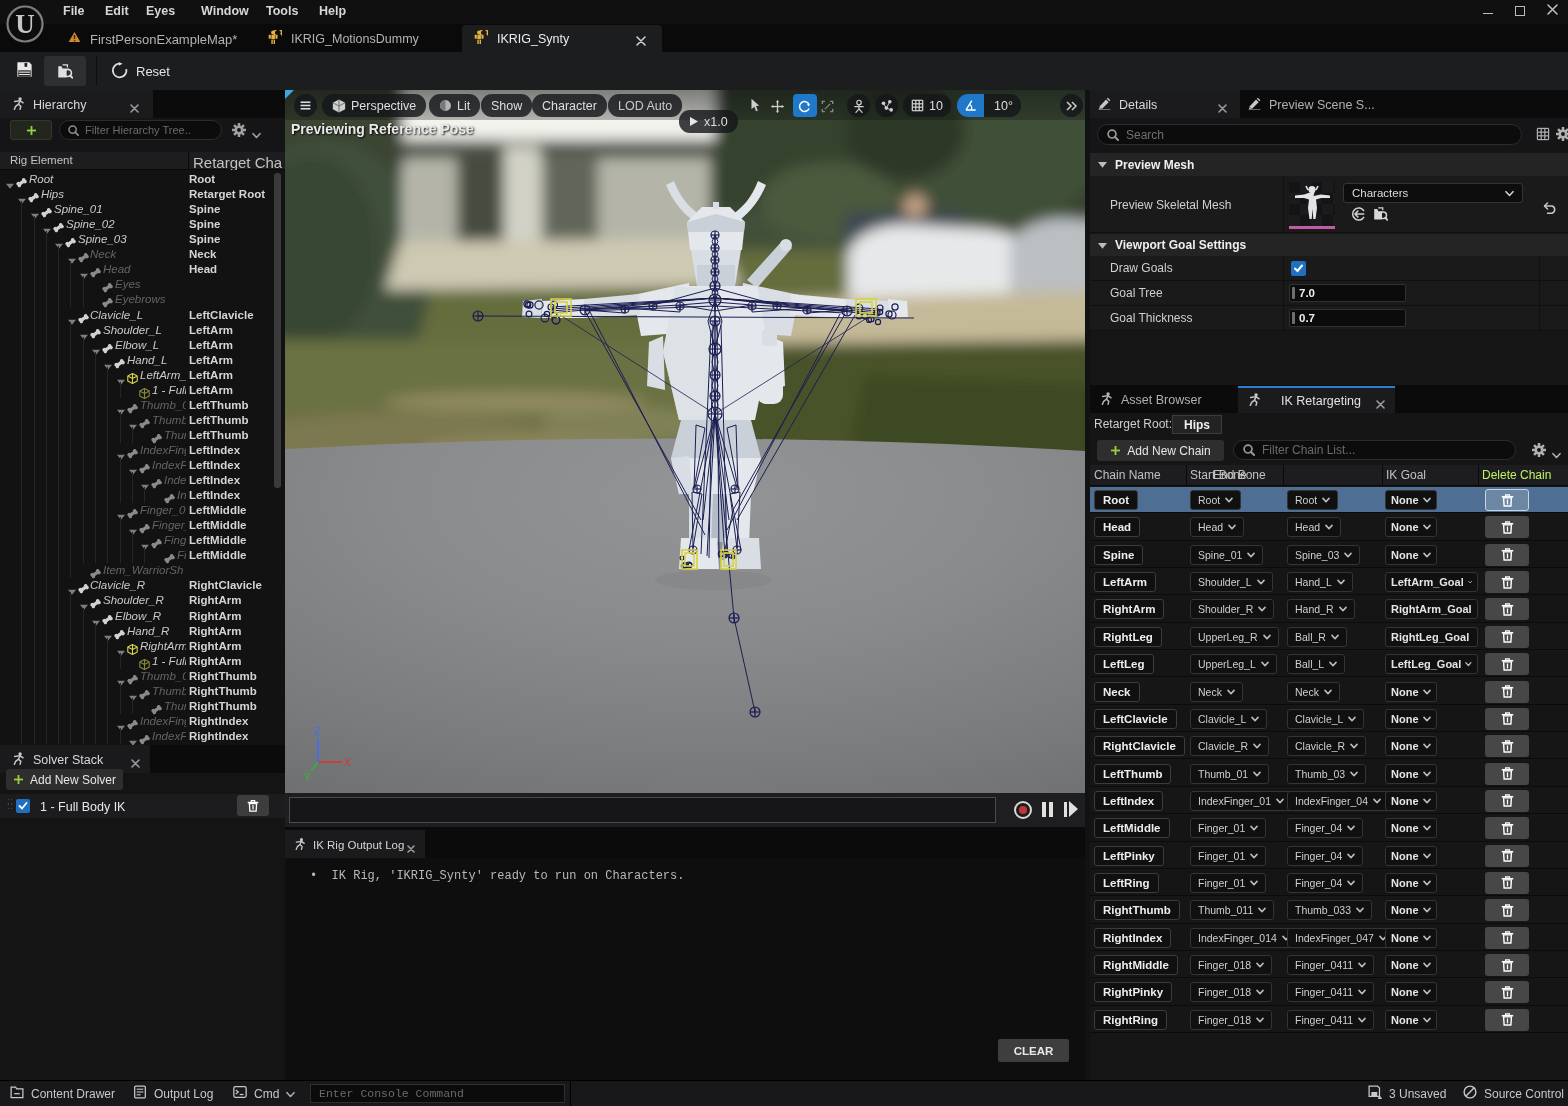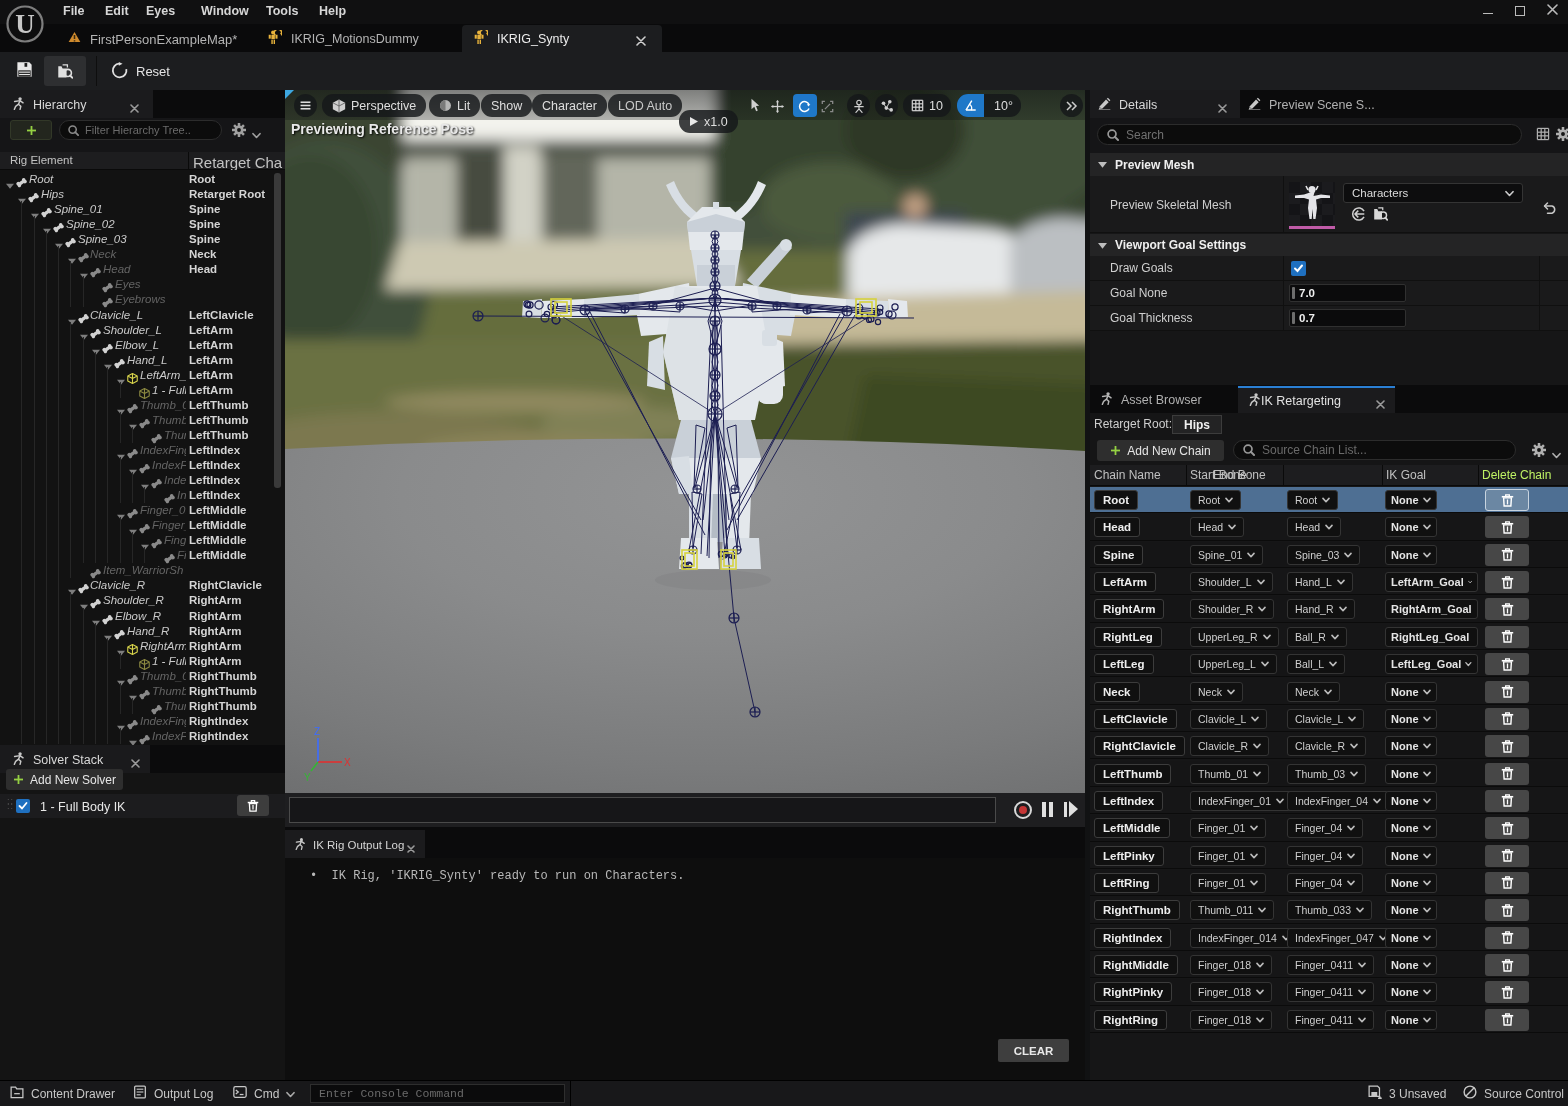--- a/index.html
+++ b/index.html
@@ -1407,21 +1407,21 @@
 <div class="abs" style="left:1090px;top:256px;width:478px;height:25px;background:#1a1a1b;border-bottom:1px solid #101010"></div>
 <div class="abs" style="left:1110px;top:261px;color:#cfcfcf;font-size:12px">Draw Goals</div>
 <div class="abs" style="left:1283px;top:256px;width:1px;height:25px;background:#101010"></div>
 <div class="abs" style="left:1539px;top:256px;width:1px;height:25px;background:#101010"></div>
 <div class="abs flex" style="left:1291px;top:261px;width:15px;height:15px;background:#1f70c0;border-radius:2px;justify-content:center">
     <svg width="11" height="11" viewBox="0 0 11 11" style="">
       <path d="M2 5.5 L4.5 8 L9 2.5" fill="none" stroke="#fff" stroke-width="2" stroke-linecap="round"></path>
     </svg>
   </div>
 <div class="abs" style="left:1090px;top:281px;width:478px;height:25px;background:#1a1a1b;border-bottom:1px solid #101010"></div>
-<div class="abs" style="left:1110px;top:286px;color:#cfcfcf;font-size:12px">Goal None</div>
+<div class="abs" style="left:1110px;top:286px;color:#cfcfcf;font-size:12px">Goal Tree</div>
 <div class="abs" style="left:1283px;top:281px;width:1px;height:25px;background:#101010"></div>
 <div class="abs" style="left:1539px;top:281px;width:1px;height:25px;background:#101010"></div>
 <div class="abs flex" style="left:1289px;top:284px;width:117px;height:18px;background:#0b0b0c;border:1px solid #303030;border-radius:2px">
     <span style="width:3px;height:12px;background:#6e6e6e;margin:0 4px 0 2px;border-radius:1px"></span>
     <span style="color:#efefef;font-size:11.5px;font-weight:bold">7.0</span>
   </div>
 <div class="abs" style="left:1090px;top:306px;width:478px;height:25px;background:#1a1a1b;border-bottom:1px solid #101010"></div>
 <div class="abs" style="left:1110px;top:311px;color:#cfcfcf;font-size:12px">Goal Thickness</div>
 <div class="abs" style="left:1283px;top:306px;width:1px;height:25px;background:#101010"></div>
 <div class="abs" style="left:1539px;top:306px;width:1px;height:25px;background:#101010"></div>
@@ -1432,21 +1432,21 @@
 <div class="abs" style="left:1090px;top:332px;width:478px;height:53px;background:#161617"></div>
 <div class="abs" style="left:1090px;top:385px;width:478px;height:28px;background:#0b0b0c"></div>
 <div class="abs flex" style="left:1100px;top:391px;gap:8px">
     <span><svg width="13" height="13" viewBox="0 0 13 13" style="">
         <circle cx="8.06" cy="1.8200000000000003" r="1.69" fill="#b5b5b5"></circle>
         <path d="M2.6 4.42 L8.06 3.6400000000000006 L6.5 7.15 L8.84 9.36 L8.06 12.35 M6.5 7.15 L3.6400000000000006 9.36 L2.34 12.35 M8.06 3.6400000000000006 L11.049999999999999 5.8500000000000005" fill="none" stroke="#b5b5b5" stroke-width="1.43" stroke-linecap="round" stroke-linejoin="round"></path>
       </svg></span>
     <span style="color:#b0b0b0;font-size:12.5px">Asset Browser</span>
   </div>
 <div class="abs" style="left:1238px;top:386px;width:157px;height:27px;background:#1b1b1d;border-top:2px solid #2a7fd4"></div>
-<div class="abs flex" style="left:1248px;top:392px;gap:0">
+<div class="abs flex" style="left:1248px;top:392px;gap:20px">
     <span><svg width="13" height="13" viewBox="0 0 13 13" style="">
         <circle cx="8.06" cy="1.8200000000000003" r="1.69" fill="#c8c8c8"></circle>
         <path d="M2.6 4.42 L8.06 3.6400000000000006 L6.5 7.15 L8.84 9.36 L8.06 12.35 M6.5 7.15 L3.6400000000000006 9.36 L2.34 12.35 M8.06 3.6400000000000006 L11.049999999999999 5.8500000000000005" fill="none" stroke="#c8c8c8" stroke-width="1.43" stroke-linecap="round" stroke-linejoin="round"></path>
       </svg></span>
     <span style="color:#e2e2e2;font-size:12.5px">IK Retargeting</span>
   </div>
 <div class="abs" style="left:1376px;top:395px"><svg width="9" height="9" viewBox="0 0 9 9" style="">
       <path d="M1 1 L8 8 M8 1 L1 8" stroke="#9a9a9a" stroke-width="1.6" stroke-linecap="round"></path>
     </svg></div>
 <div class="abs" style="left:1090px;top:413px;width:478px;height:24px;background:#151516"></div>
@@ -1458,21 +1458,21 @@
       <line x1="5.5" y1="1" x2="5.5" y2="10" stroke="#95d143" stroke-width="1.8"></line>
       <line x1="1" y1="5.5" x2="10" y2="5.5" stroke="#95d143" stroke-width="1.8"></line>
     </svg>
     <span style="color:#e6e6e6;font-size:12px">Add New Chain</span>
   </div>
 <div class="abs flex" style="left:1233px;top:440px;width:283px;height:20px;background:#0c0c0c;border:1px solid #2c2c2c;border-radius:11px;padding:0 9px;gap:7px">
     <svg width="12" height="12" viewBox="0 0 12 12" style="">
       <circle cx="5.04" cy="5.04" r="3.96" fill="none" stroke="#999" stroke-width="1.6800000000000002"></circle>
       <line x1="7.800000000000001" y1="7.800000000000001" x2="11.040000000000001" y2="11.040000000000001" stroke="#999" stroke-width="1.92" stroke-linecap="round"></line>
     </svg>
-    <span style="color:#6a6a6a;font-size:12px">Source Chain List...</span>
+    <span style="color:#6a6a6a;font-size:12px">Filter Chain List...</span>
   </div>
 <div class="abs" style="left:1532px;top:443px"><svg width="14" height="14" viewBox="0 0 14 14" style="">
       <rect x="5.74" y="0" width="2.52" height="4.2" fill="#b0b0b0" transform="rotate(0 7.0 7.0)"></rect>
       <rect x="5.74" y="0" width="2.52" height="4.2" fill="#b0b0b0" transform="rotate(45 7.0 7.0)"></rect>
       <rect x="5.74" y="0" width="2.52" height="4.2" fill="#b0b0b0" transform="rotate(90 7.0 7.0)"></rect>
       <rect x="5.74" y="0" width="2.52" height="4.2" fill="#b0b0b0" transform="rotate(135 7.0 7.0)"></rect>
       <rect x="5.74" y="0" width="2.52" height="4.2" fill="#b0b0b0" transform="rotate(180 7.0 7.0)"></rect>
       <rect x="5.74" y="0" width="2.52" height="4.2" fill="#b0b0b0" transform="rotate(225 7.0 7.0)"></rect>
       <rect x="5.74" y="0" width="2.52" height="4.2" fill="#b0b0b0" transform="rotate(270 7.0 7.0)"></rect>
       <rect x="5.74" y="0" width="2.52" height="4.2" fill="#b0b0b0" transform="rotate(315 7.0 7.0)"></rect>

